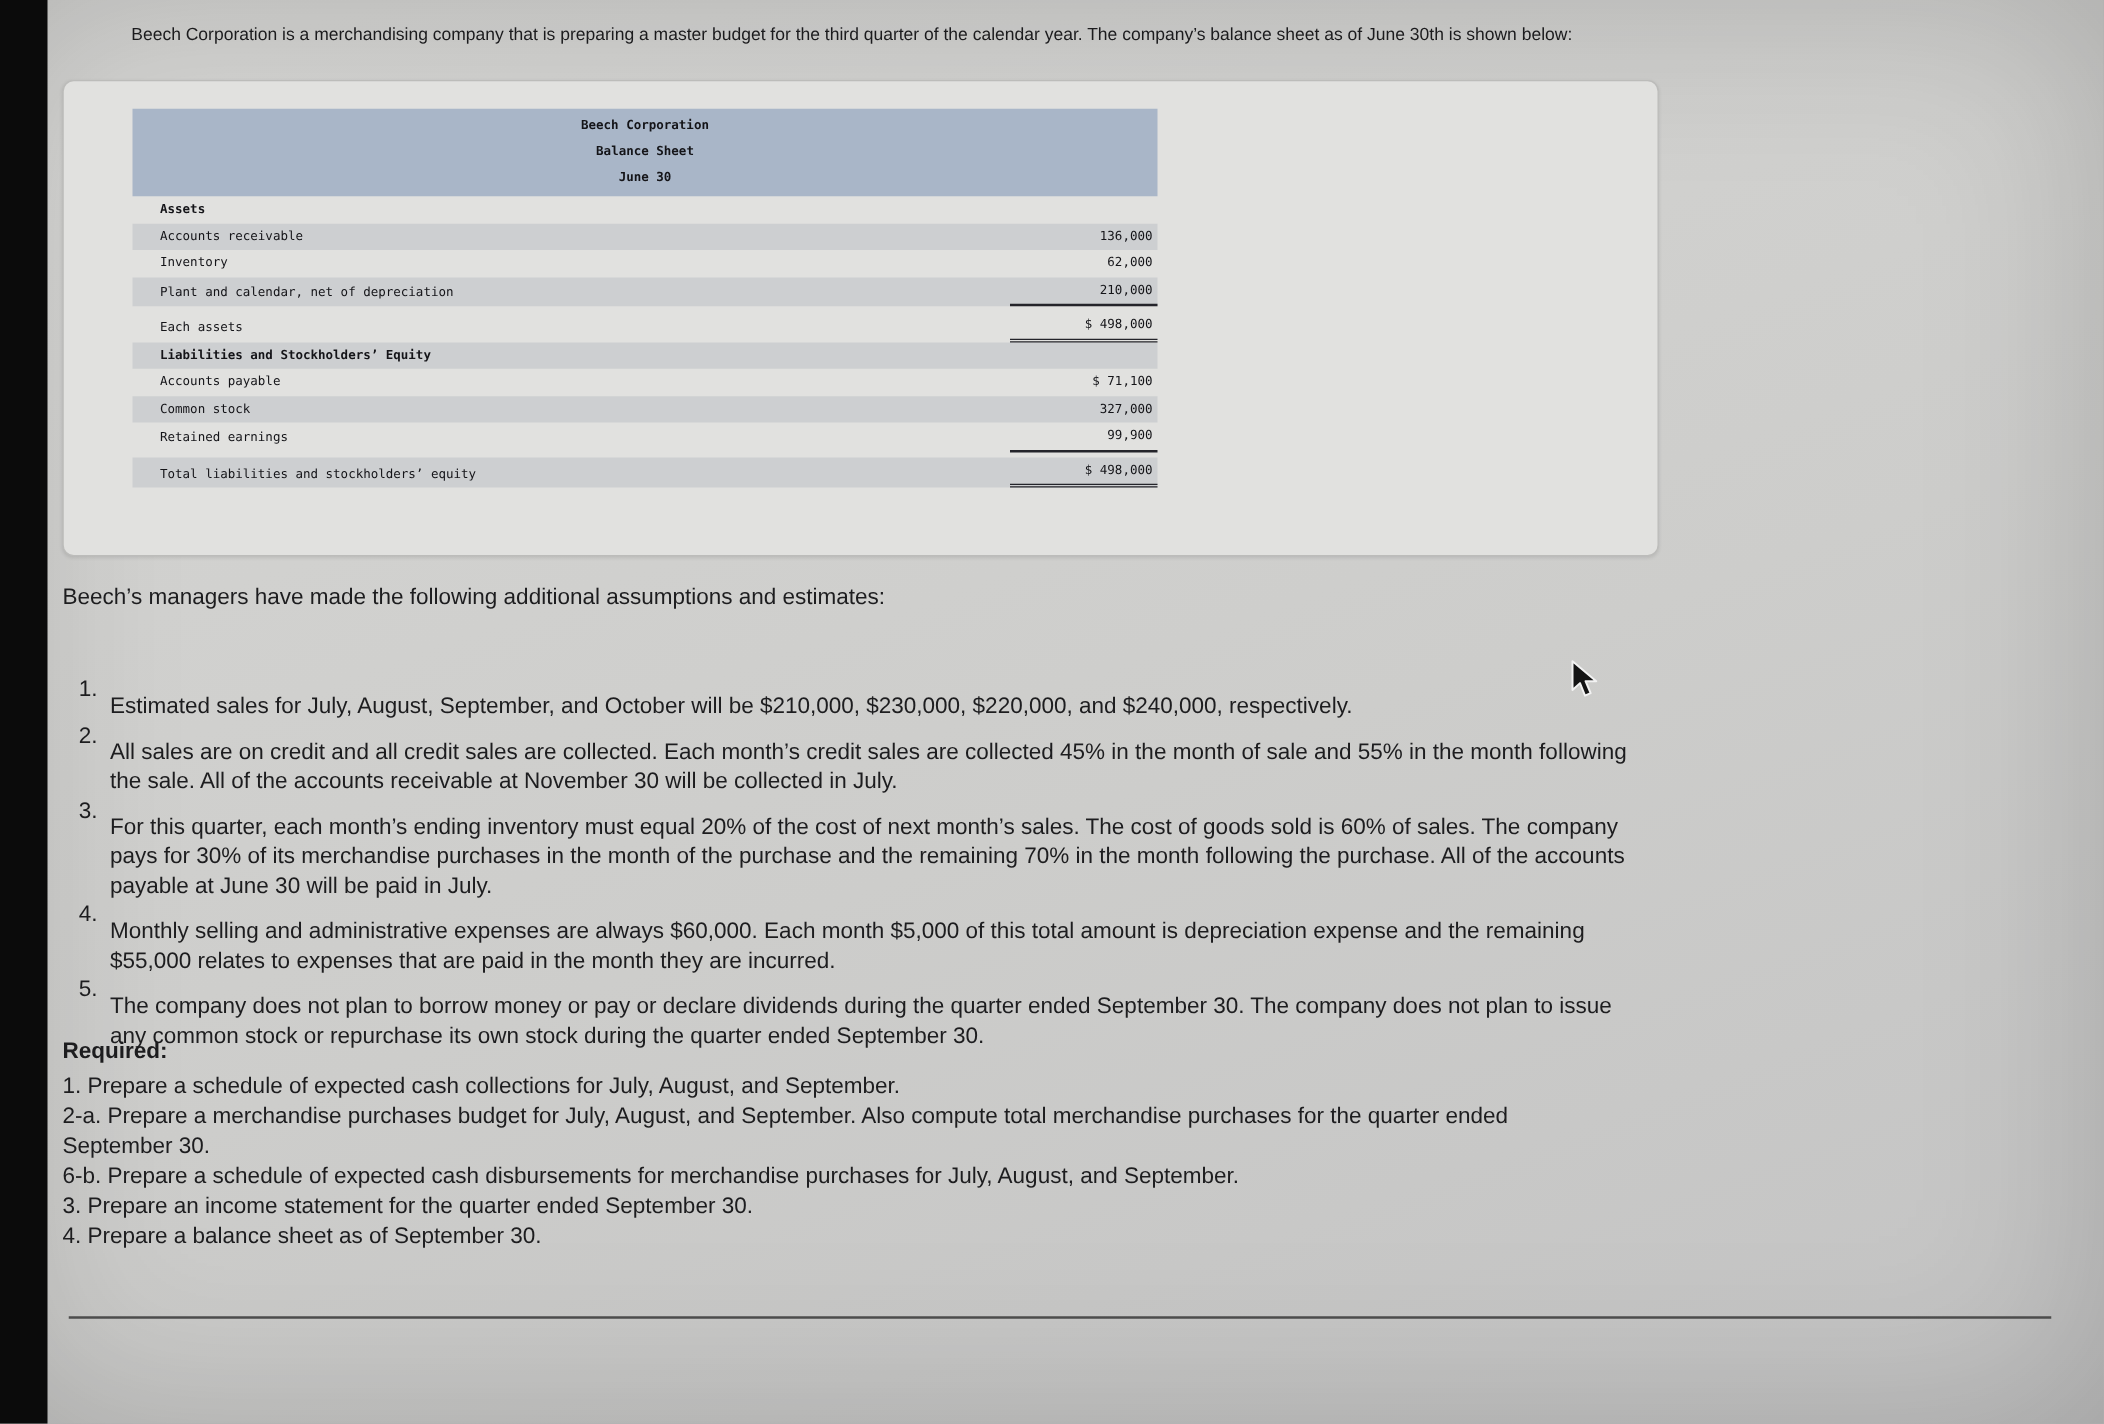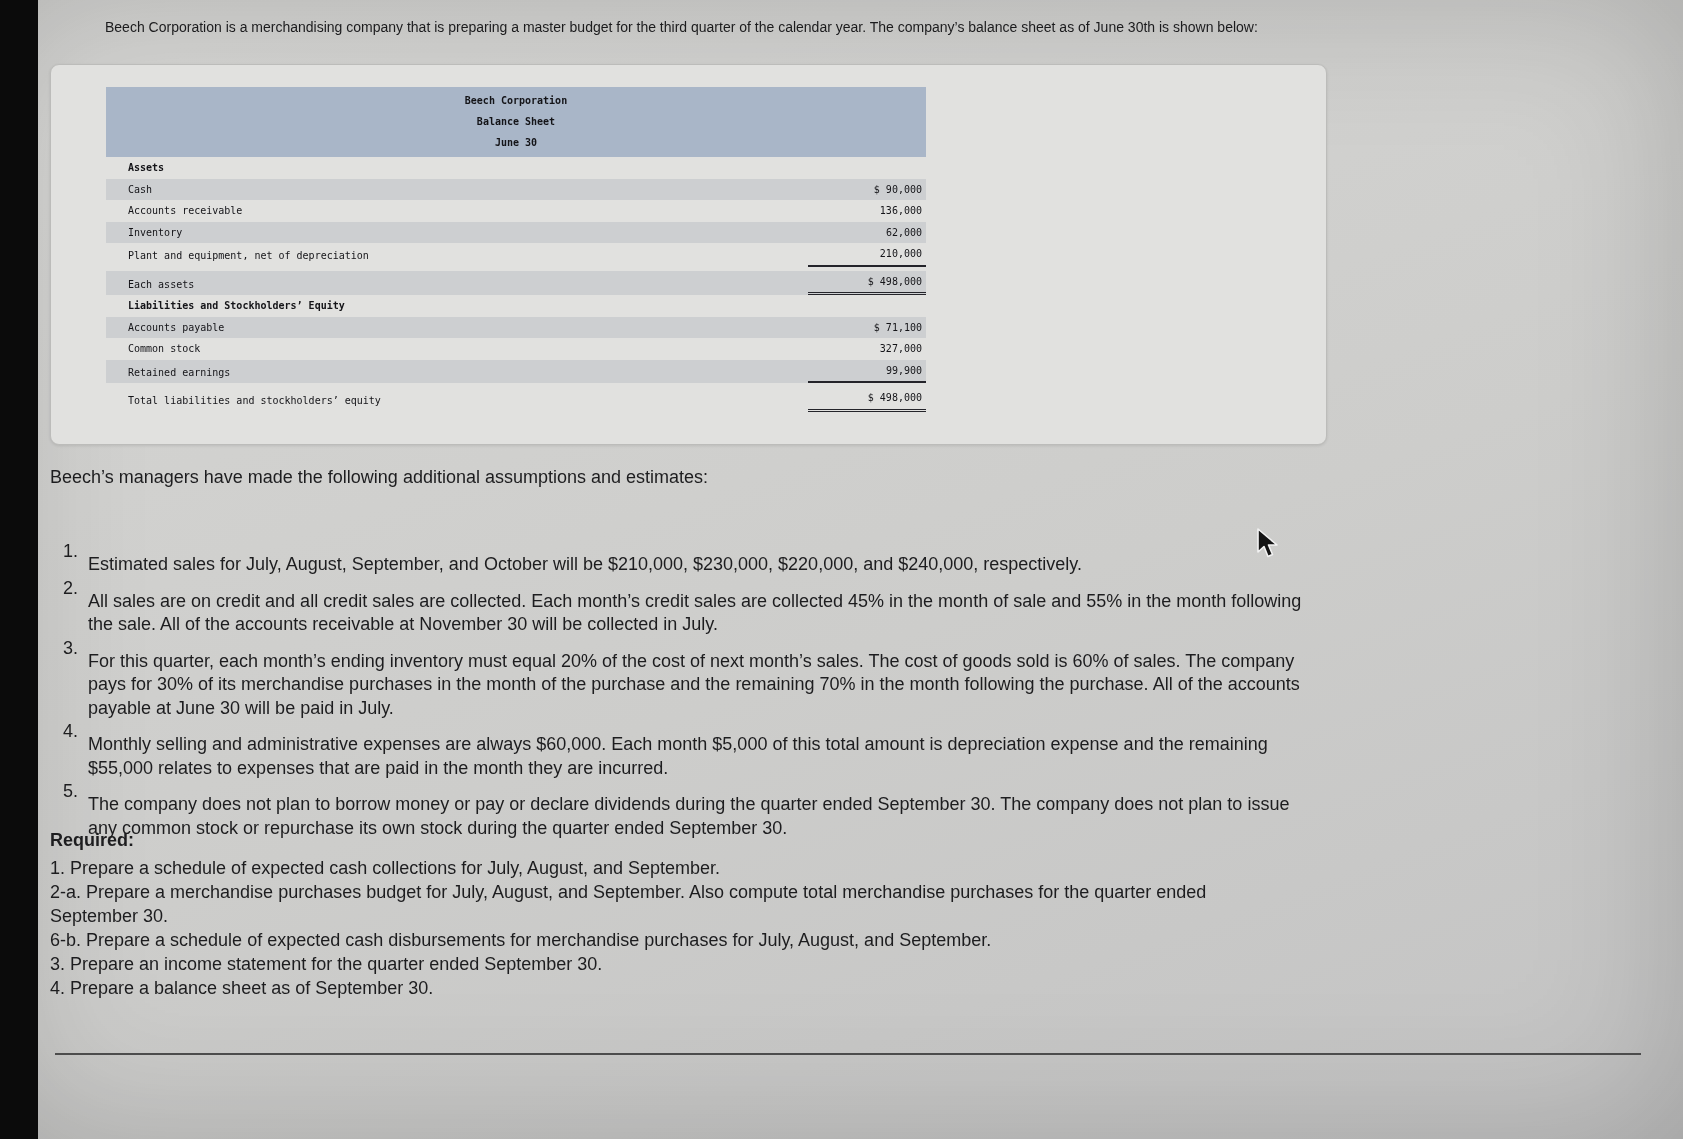--- a/index.html
+++ b/index.html
@@ -82,33 +82,29 @@
       </div>
 
       <div class="bs-body">
 
         <div class="bs-row section">
           <span>Assets</span>
           <span class="amt"></span>
         </div>
 
         <div class="bs-row">
-          <span>Cash</span>
-          <span class="amt">$ 90,000</span>
-        </div>
-        <div class="bs-row">
           <span>Accounts receivable</span>
           <span class="amt">136,000</span>
         </div>
         <div class="bs-row">
           <span>Inventory</span>
           <span class="amt">62,000</span>
         </div>
         <div class="bs-row">
-          <span>Plant and equipment, net of depreciation</span>
+          <span>Plant and calendar, net of depreciation</span>
           <span class="amt u">210,000</span>
         </div>
 
         <div class="bs-row total">
           <span>Each assets</span>
           <span class="amt uu">$ 498,000</span>
         </div>
 
         <div class="bs-row section">
           <span>Liabilities and Stockholders’ Equity</span>

